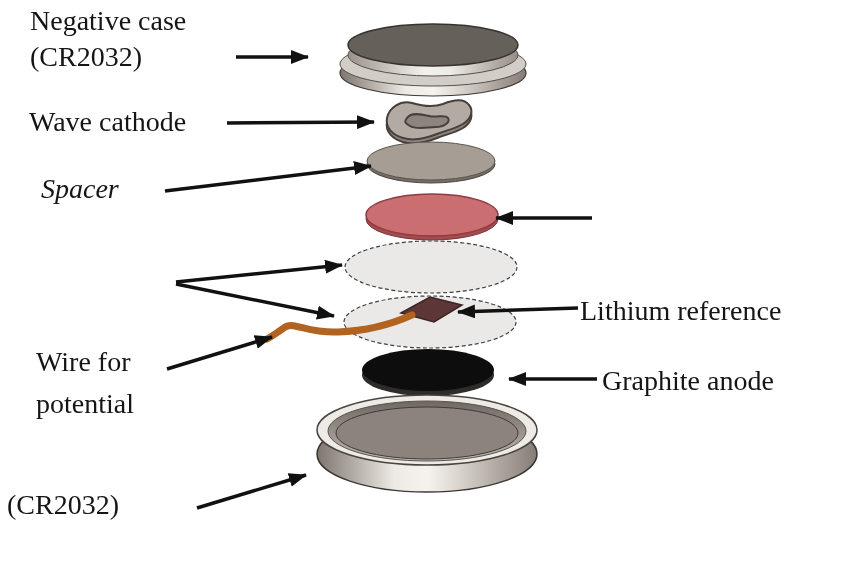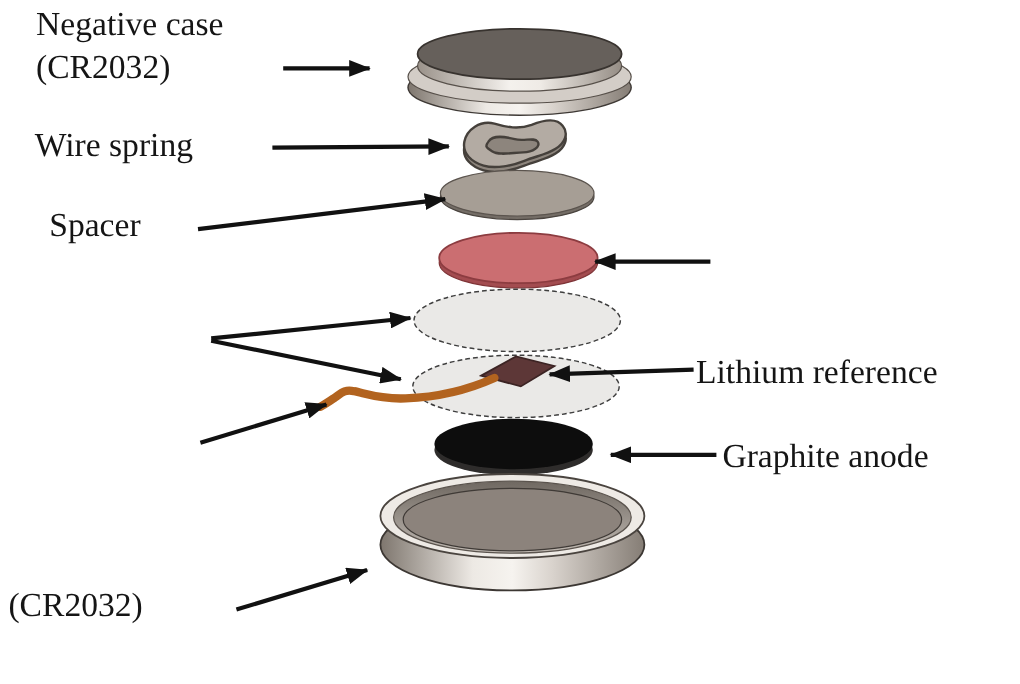--- a/index.html
+++ b/index.html
@@ -106,27 +106,29 @@
     <line class="arrow" x1="167" y1="369" x2="272" y2="337" marker-end="url(#arrowhead)"></line>
     <line class="arrow" x1="597" y1="379" x2="509" y2="379" marker-end="url(#arrowhead)"></line>
     <line class="arrow" x1="197" y1="508" x2="306" y2="475" marker-end="url(#arrowhead)"></line>
   </svg>
 
   <div class="label" style="left:30px;top:3px;">
     <div>Negative case</div>
     <div>(CR2032)</div>
   </div>
 
-  <div class="label" style="left:29px;top:104px;">Wire spring</div>
+  <div class="label" style="left:29px;top:104px;">Wave cathode</div>
 
-  <div class="label" style="left:41px;top:171px;">Spacer</div>
+  <div class="label" style="left:41px;top:171px;font-style:italic;">Spacer</div>
 
 
 
   <div class="label" style="left:36px;top:341px;line-height:1.5;">
+    <div>Wire for</div>
+    <div>potential</div>
   </div>
 
   <div class="label" style="left:580px;top:293px;text-align:right;">Lithium reference</div>
 
   <div class="label" style="left:602px;top:363px;">Graphite anode</div>
 
   <div class="label" style="left:7px;top:484px;line-height:1.5;">
     <div>(CR2032)</div>
   </div>
 

